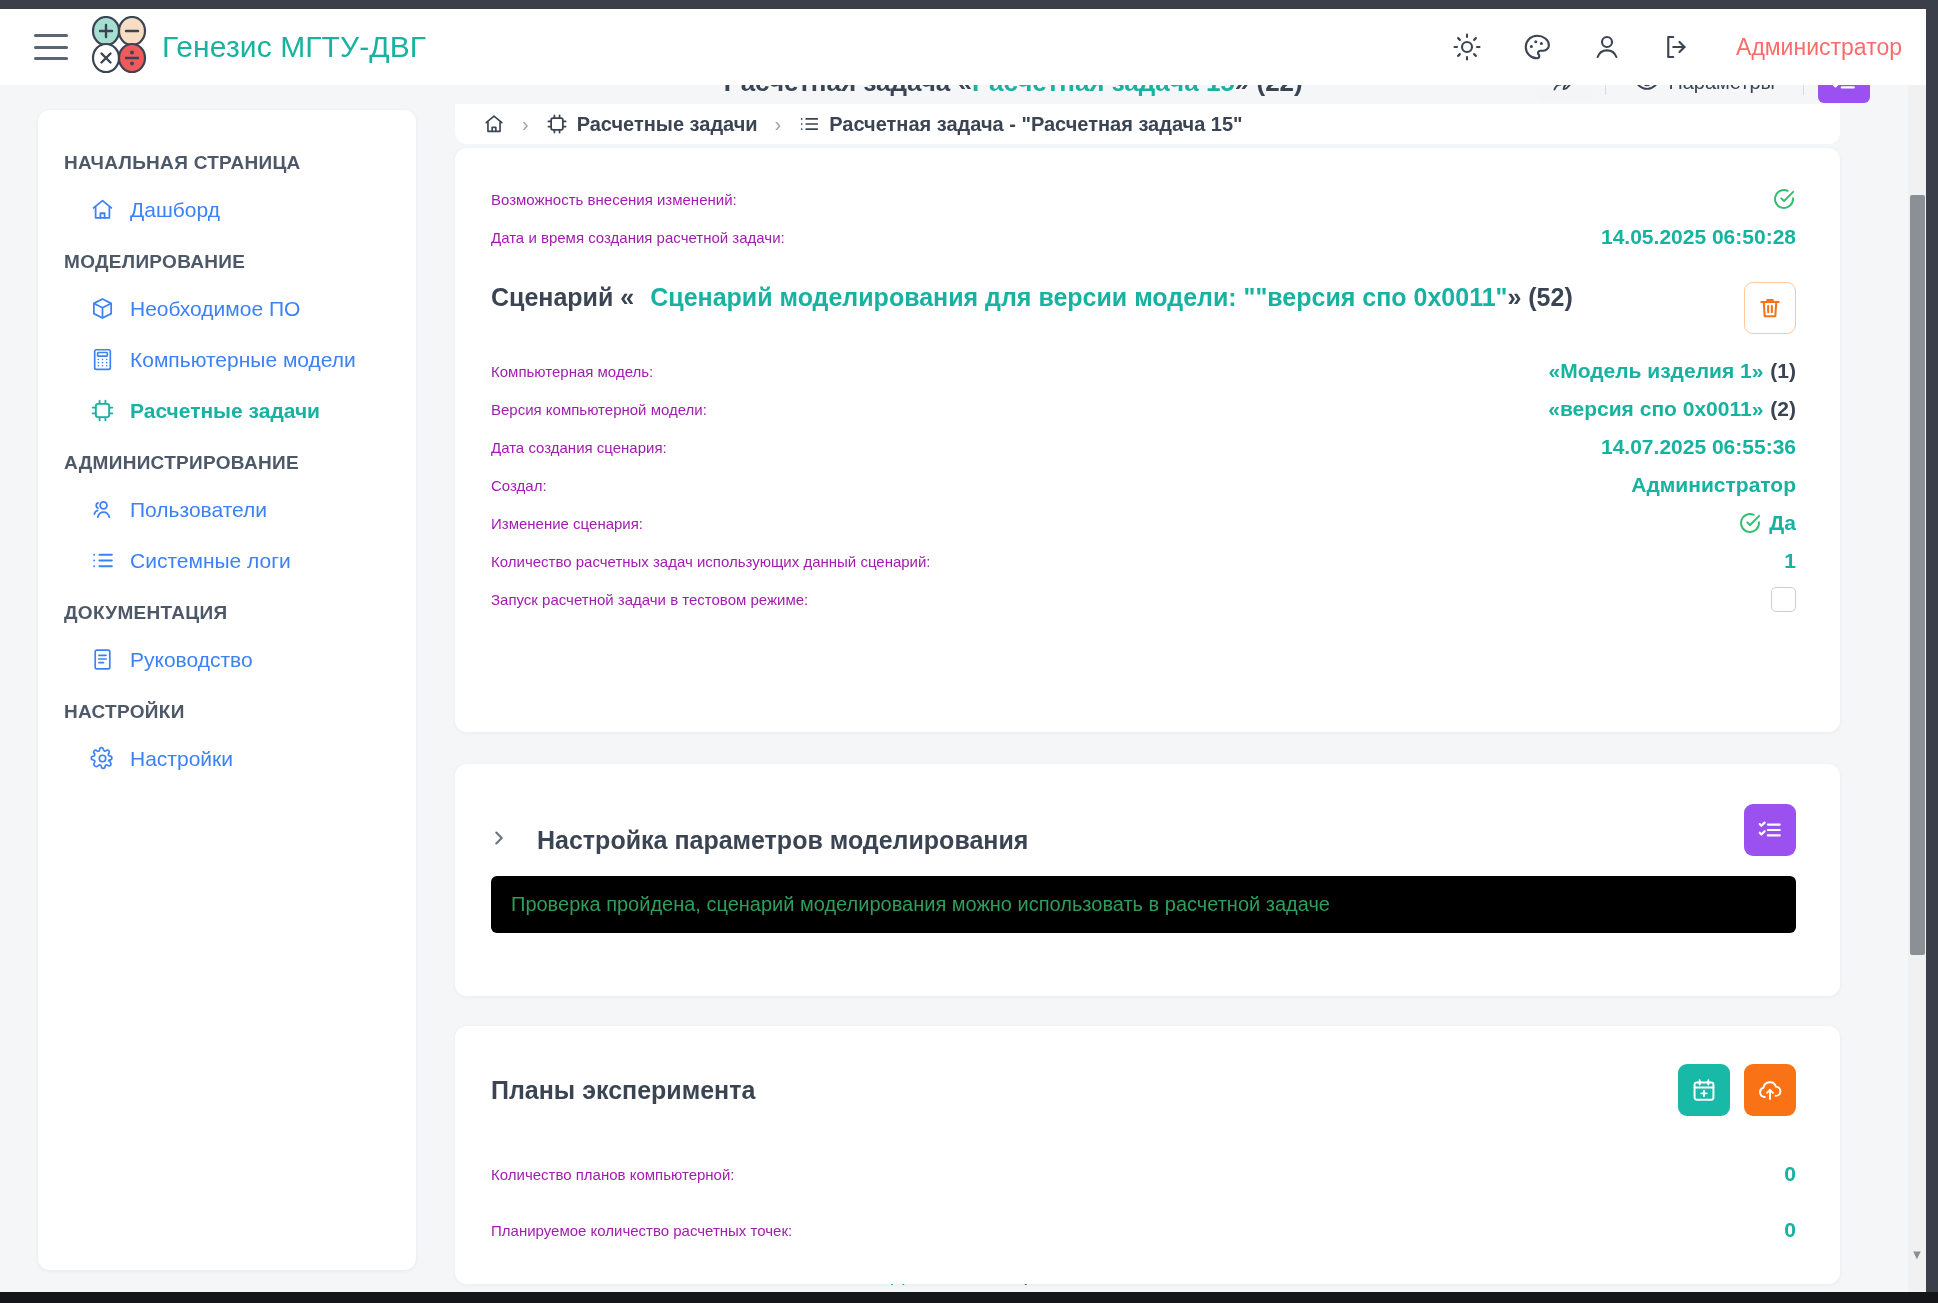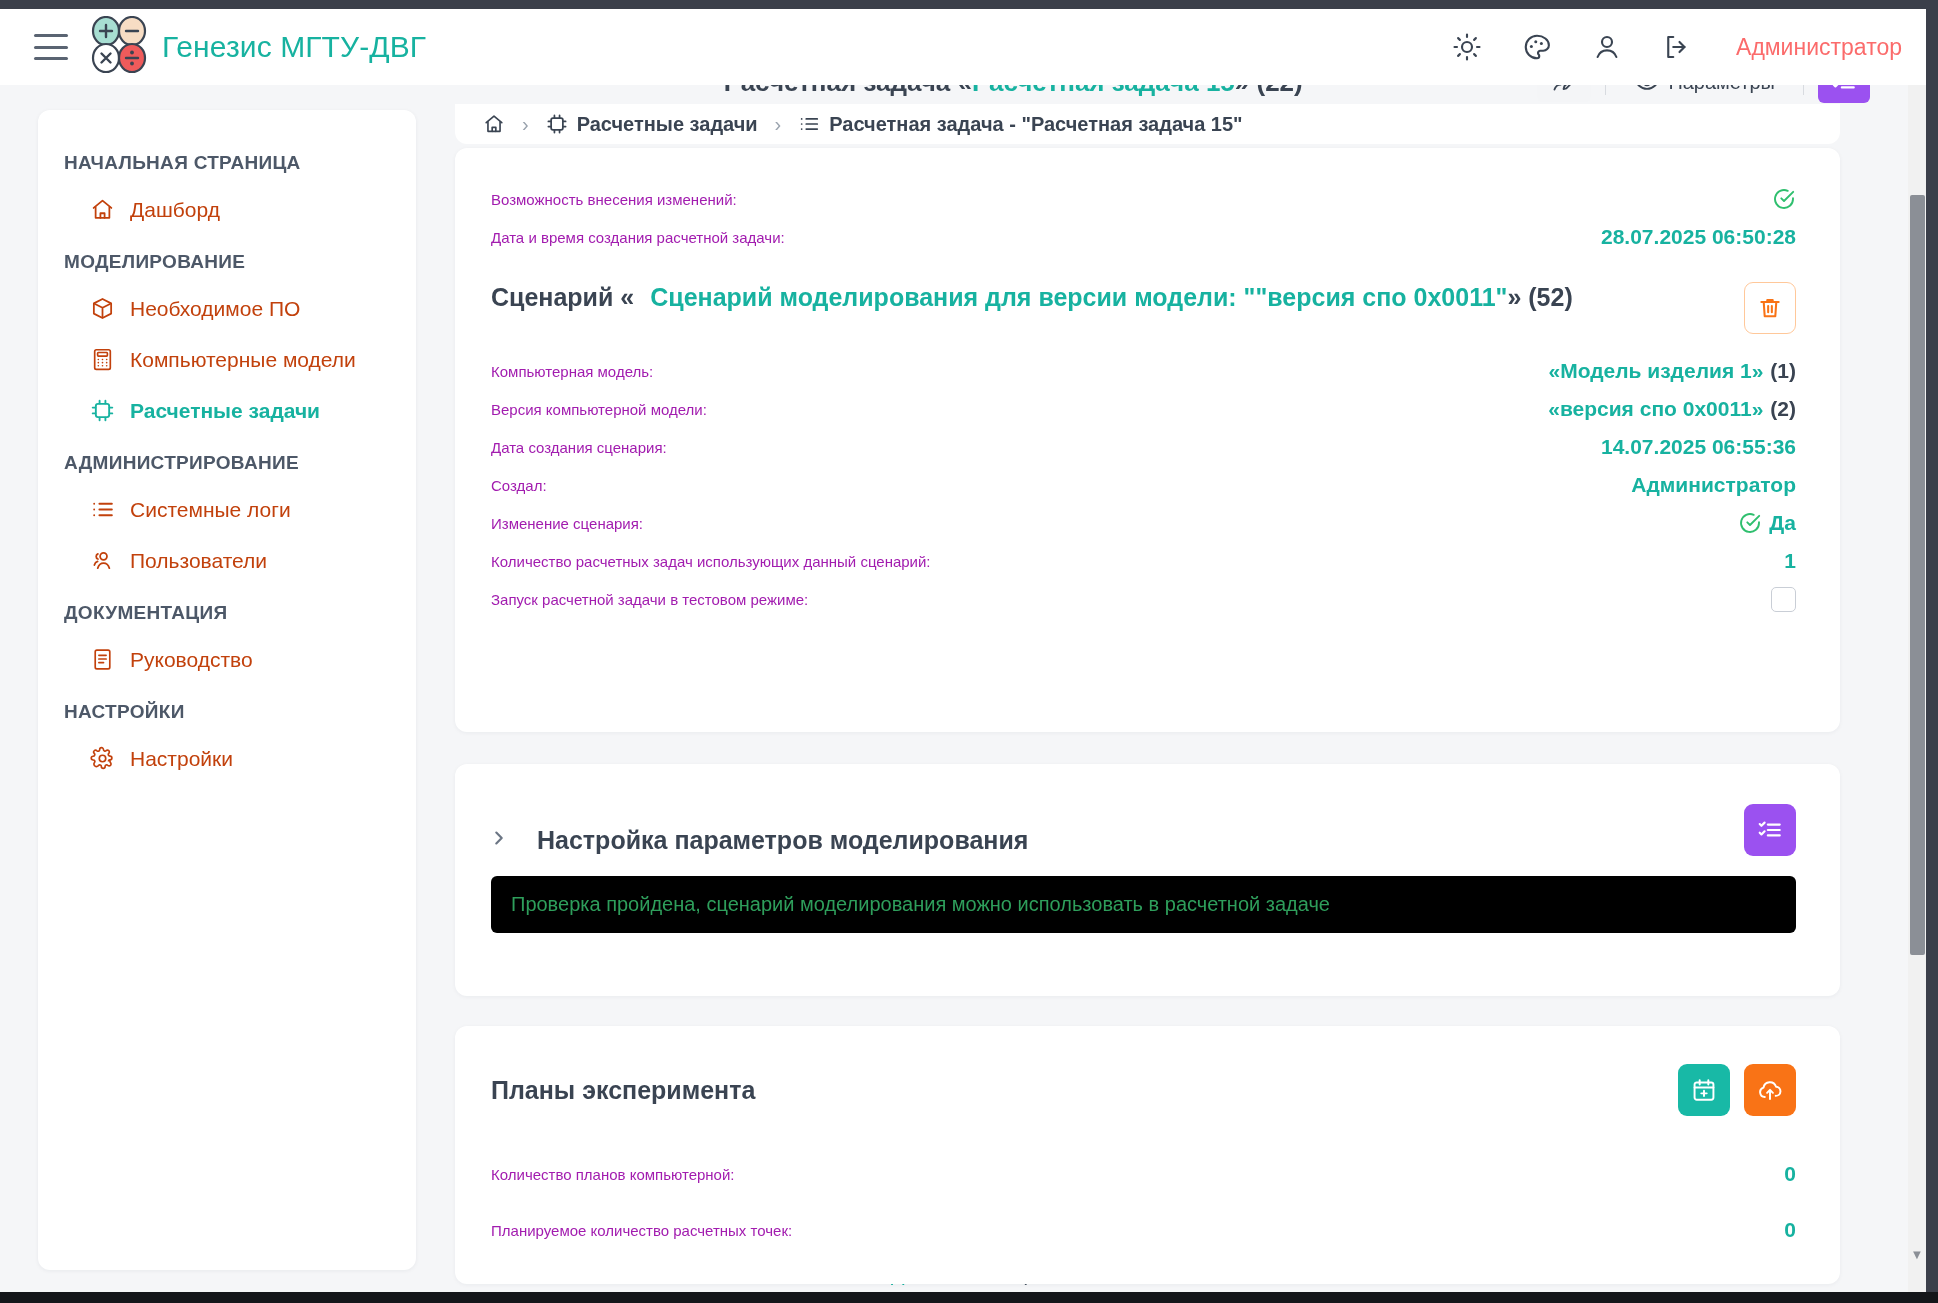--- a/index.html
+++ b/index.html
@@ -96,21 +96,21 @@
   }
   .side-group {
     font-size: 19px; font-weight: bold; color: #4d5868;
     letter-spacing: .3px;
     padding: 16px 0 10px 26px;
     text-transform: uppercase;
   }
   .side-item {
     display: flex; align-items: center; gap: 15px;
     padding: 13px 0 13px 52px;
-    font-size: 21px; color: #c2410c; cursor: pointer;
+    font-size: 21px; color: #3b82f6; cursor: pointer;
   }
   .side-item.active { color: #17b2a0; font-weight: bold; }
   .side-ico { width: 25px; height: 25px; flex: 0 0 auto; display: block; }
 
   
   .main {
     position: absolute; top: 104px; left: 455px;
     width: 1425px; height: 1199px;
     z-index: 10;
   }
@@ -360,33 +360,33 @@
     <div class="side-item active">
       <svg class="side-ico" viewBox="0 0 24 24" fill="none" stroke="currentColor" stroke-width="1.8" stroke-linecap="round">
         <rect x="5.6" y="5.6" width="12.8" height="12.8" rx="2"></rect>
         <path d="M9.2 2.6v2.6M14.8 2.6v2.6M9.2 18.8v2.6M14.8 18.8v2.6M2.6 9.2h2.6M2.6 14.8h2.6M18.8 9.2h2.6M18.8 14.8h2.6"></path>
       </svg>
       <span>Расчетные задачи</span>
     </div>
 
     <div class="side-group">АДМИНИСТРИРОВАНИЕ</div>
     <div class="side-item">
-      <svg class="side-ico" viewBox="0 0 24 24" fill="none" stroke="currentColor" stroke-width="1.8" stroke-linecap="round">
-        <path d="M9 6.5h12M9 12h12M9 17.5h12"></path>
-        <path d="M4 6.5h.01M4 12h.01M4 17.5h.01"></path>
-      </svg>
-      <span>Системные логи</span>
-    </div>
-    <div class="side-item">
       <svg class="side-ico" viewBox="0 0 24 24" fill="none" stroke="currentColor" stroke-width="1.7" stroke-linecap="round">
         <circle cx="13" cy="8" r="3.3"></circle>
         <path d="M7.4 19.4c.9-3 3.1-4.8 5.6-4.8s4.7 1.8 5.6 4.8"></path>
         <path d="M7.6 5.6a2.7 2.7 0 000 5M4.2 16.4c.5-1.8 1.6-3 3.1-3.5"></path>
       </svg>
       <span>Пользователи</span>
+    </div>
+    <div class="side-item">
+      <svg class="side-ico" viewBox="0 0 24 24" fill="none" stroke="currentColor" stroke-width="1.8" stroke-linecap="round">
+        <path d="M9 6.5h12M9 12h12M9 17.5h12"></path>
+        <path d="M4 6.5h.01M4 12h.01M4 17.5h.01"></path>
+      </svg>
+      <span>Системные логи</span>
     </div>
 
     <div class="side-group">ДОКУМЕНТАЦИЯ</div>
     <div class="side-item">
       <svg class="side-ico" viewBox="0 0 24 24" fill="none" stroke="currentColor" stroke-width="1.6" stroke-linecap="round">
         <rect x="5" y="3" width="14" height="18" rx="1.6"></rect>
         <path d="M8.5 8h7M8.5 11.5h7M8.5 15h4.5"></path>
       </svg>
       <span>Руководство</span>
     </div>
@@ -438,21 +438,21 @@
         <span class="val">
           <svg class="check-ico" viewBox="0 0 24 24" fill="none" stroke="#2fbf6e" stroke-width="1.9" stroke-linecap="round" stroke-linejoin="round">
             <path d="M21 11.2V12a9 9 0 11-5.3-8.2"></path>
             <path d="M21.2 4.8L12 14l-2.7-2.7"></path>
           </svg>
         </span>
       </div>
 
       <div class="row">
         <span class="lab">Дата и время создания расчетной задачи:</span>
-        <span class="val">28.07.2025 06:50:28</span>
+        <span class="val">14.05.2025 06:50:28</span>
       </div>
 
       <div class="scn-head">
         <div class="scn-title">
           <span>Сценарий «</span><span class="accent">Сценарий моделирования для версии модели: ""версия спо 0x0011"</span><span>» (52)</span>
         </div>
         <div class="icon-btn outline-orange">
           <svg class="btn-ico" viewBox="0 0 24 24" fill="none" stroke="#f97316" stroke-width="1.9" stroke-linecap="round" stroke-linejoin="round">
             <path d="M4 6.5h16"></path>
             <path d="M9.5 6.5V4.6h5v1.9"></path>

